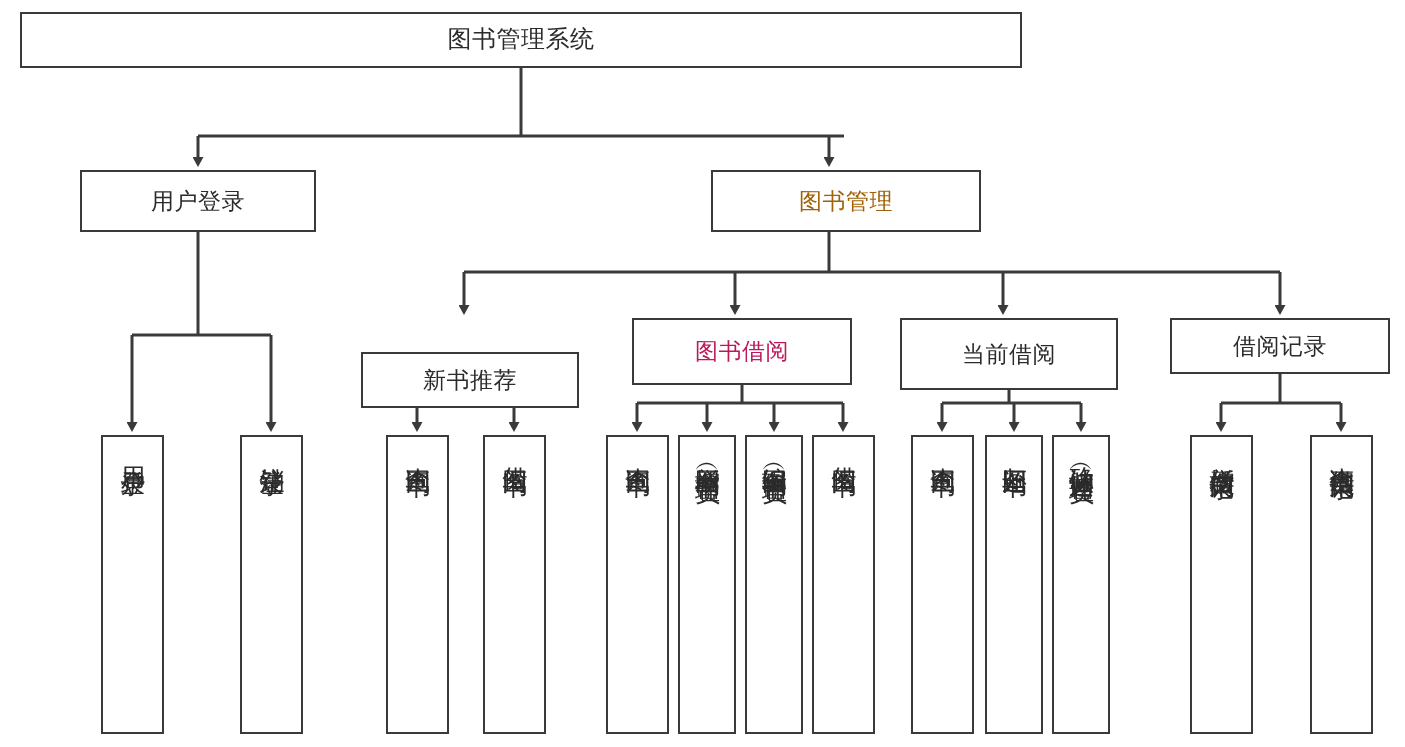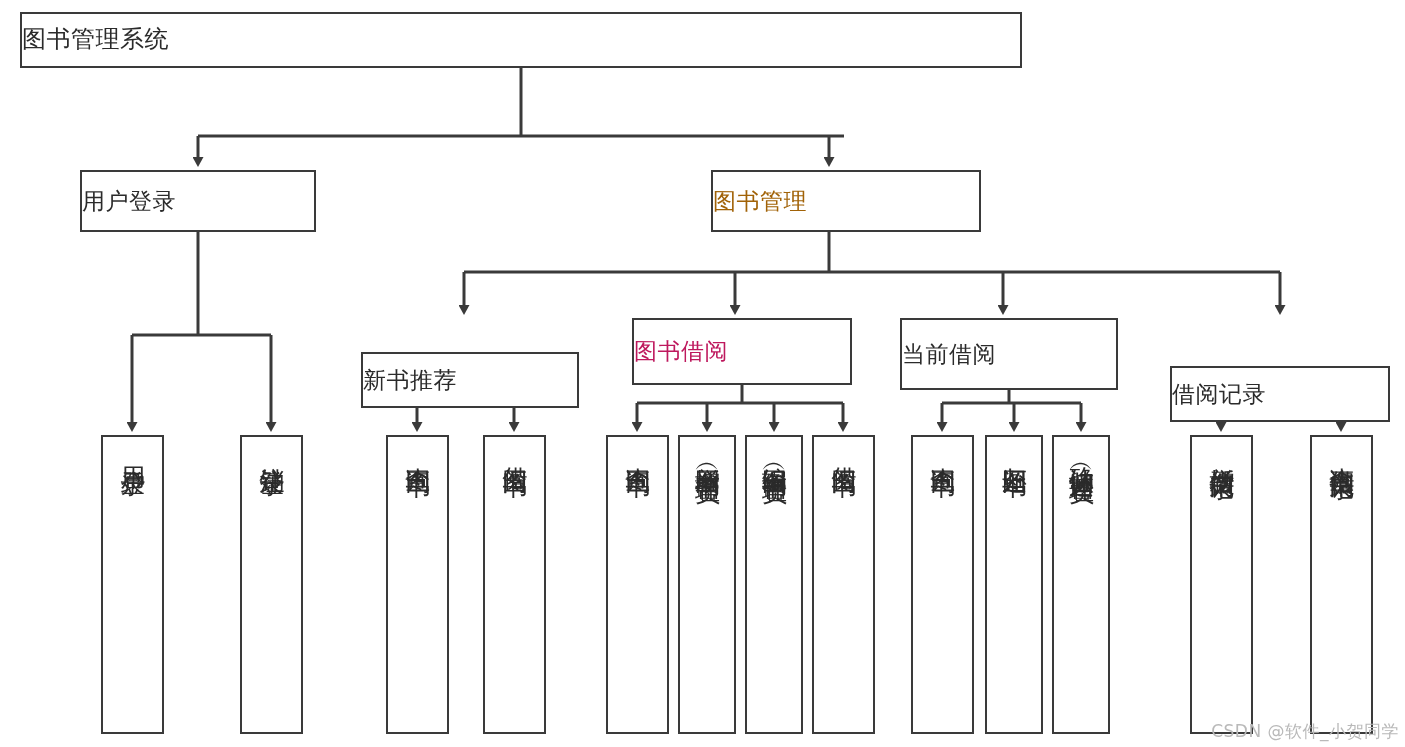--- a/index.html
+++ b/index.html
@@ -13,20 +13,21 @@
   #canvas{position:relative;width:1405px;height:747px;}
   svg#edges{position:absolute;left:0;top:0;width:1405px;height:747px;}
 
   .node{
     position:absolute;
     box-sizing:border-box;
     background:#ffffff;
     border:2px solid #3a3a3a;
     display:flex;
     align-items:center;
+    justify-content:center;
     color:#2b2b2b;
   }
   .node .label{
     display:block;
     text-align:center;
     letter-spacing:0.5px;
   }
   
   .node.h .label{
     font-size:23px;
@@ -129,21 +130,21 @@
 
   <div class="node h" style="left: 361px; top: 318px; width: 218px; height: 56px; border-color: rgb(58, 58, 58); background: rgb(255, 255, 255); color: rgb(43, 43, 43); margin-top: 34px;">
     <span class="label">新书推荐</span>
   </div>
   <div class="node h" style="left: 632px; top: 318px; width: 220px; height: 67px; border-color: rgb(58, 58, 58); background: rgb(255, 255, 255); color: #be185d;">
     <span class="label">图书借阅</span>
   </div>
   <div class="node h" style="left: 900px; top: 318px; width: 218px; height: 72px; border-color: rgb(58, 58, 58); background: rgb(255, 255, 255); color: rgb(43, 43, 43);">
     <span class="label">当前借阅</span>
   </div>
-  <div class="node h" style="left: 1170px; top: 318px; width: 220px; height: 56px; border-color: rgb(58, 58, 58); background: rgb(255, 255, 255); color: rgb(43, 43, 43); margin-top: 48px;">
+  <div class="node h" style="left: 1170px; top: 318px; width: 220px; height: 56px; border-color: rgb(58, 58, 58); background: rgb(255, 255, 255); color: rgb(43, 43, 43);">
     <span class="label">借阅记录</span>
   </div>
 
   <div class="node v" style="left: 101px; top: 435px; width: 63px; height: 299px; border-color: rgb(58, 58, 58); background: rgb(255, 255, 255); color: rgb(43, 43, 43);">
     <span class="label">用户登录</span>
   </div>
   <div class="node v" style="left: 240px; top: 435px; width: 63px; height: 299px; border-color: rgb(58, 58, 58); background: rgb(255, 255, 255); color: rgb(43, 43, 43);">
     <span class="label">注销登录</span>
   </div>
   <div class="node v" style="left: 386px; top: 435px; width: 63px; height: 299px; border-color: rgb(58, 58, 58); background: rgb(255, 255, 255); color: rgb(43, 43, 43);">
@@ -173,14 +174,13 @@
   <div class="node v" style="left: 1052px; top: 435px; width: 58px; height: 299px; border-color: rgb(58, 58, 58); background: rgb(255, 255, 255); color: rgb(43, 43, 43);">
     <span class="label">确认归还（管理员）</span>
   </div>
   <div class="node v" style="left: 1190px; top: 435px; width: 63px; height: 299px; border-color: rgb(58, 58, 58); background: rgb(255, 255, 255); color: rgb(43, 43, 43);">
     <span class="label">新增借阅记录</span>
   </div>
   <div class="node v" style="left: 1310px; top: 435px; width: 63px; height: 299px; border-color: rgb(58, 58, 58); background: rgb(255, 255, 255); color: rgb(43, 43, 43);">
     <span class="label">查询借阅记录</span>
   </div>
 
-  <div class="watermark" style="color: rgb(185, 185, 185);">CSDN @软件_小贺同学</div>
 </div>
 
 </body></html>

